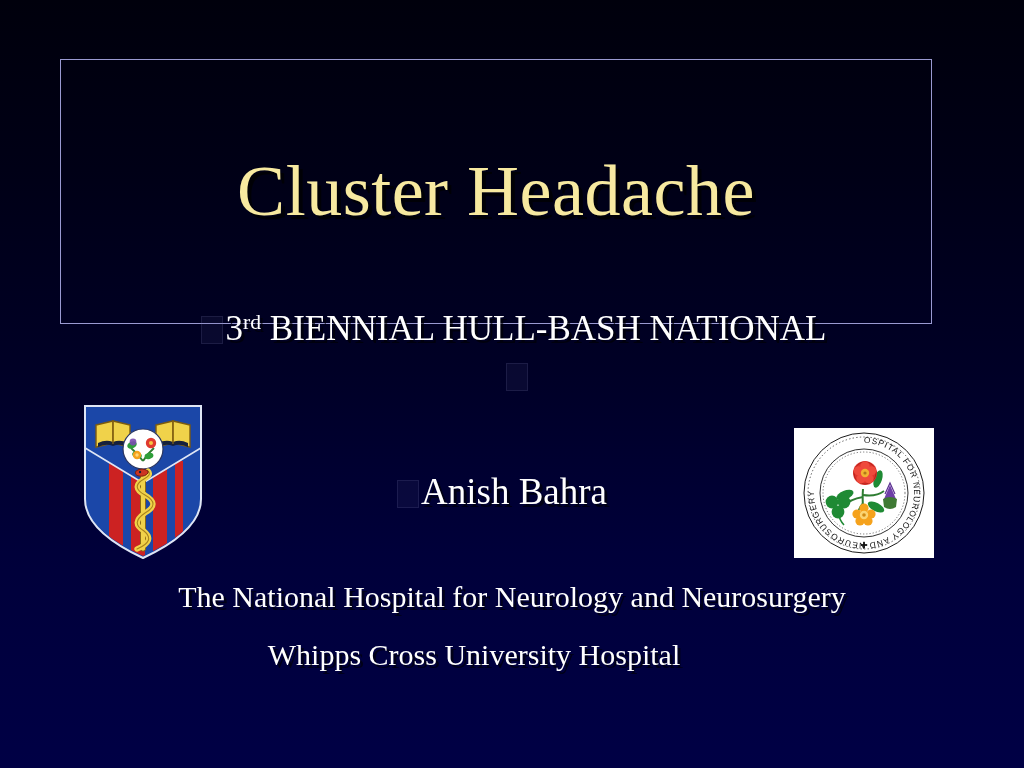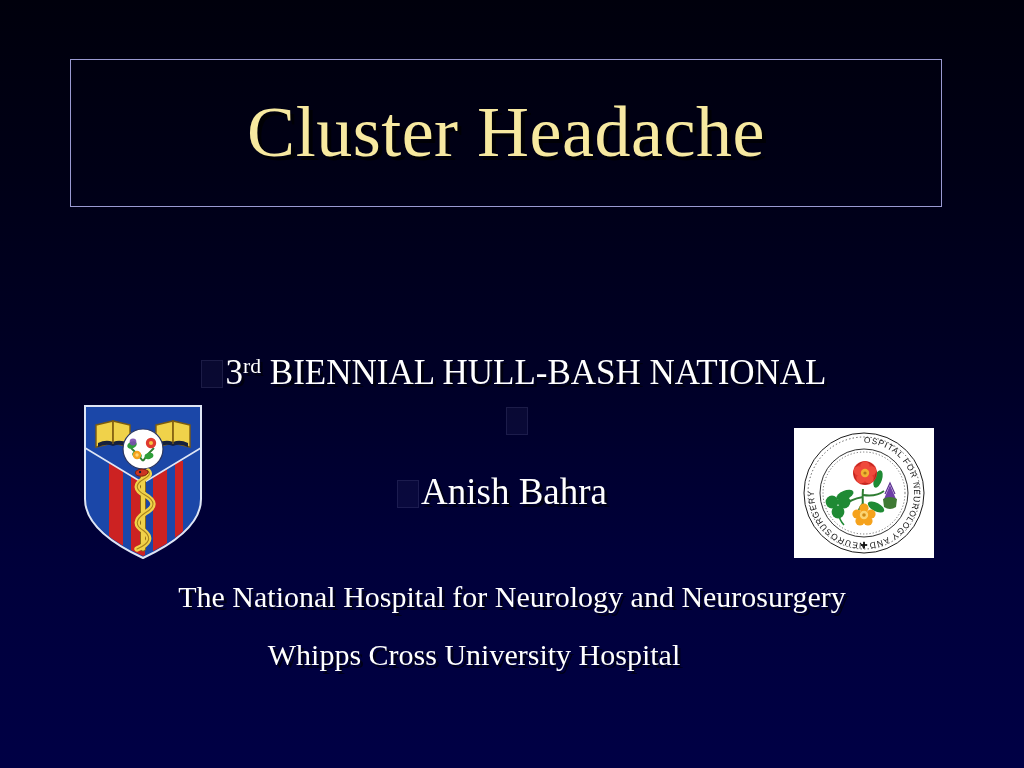--- a/index.html
+++ b/index.html
@@ -24,24 +24,24 @@
                 #000016 22%,
                 #000026 48%,
                 #00003a 72%,
                 #000045 100%);
     overflow: hidden;
   }
 
   
   #title-box {
     position: absolute;
-    left: 70px;
+    left: 60px;
     top: 59px;
     width: 872px;
-    height: 148px;
+    height: 265px;
     border: 1px solid #9a9ad2;
     box-sizing: border-box;
     display: flex;
     align-items: center;
     justify-content: center;
   }
 
   #title-text {
     font-size: 72px;
     line-height: 1.05;
@@ -58,21 +58,21 @@
     left: 108px;
     top: 306px;
     width: 812px;
     text-align: center;
     color: #ffffff;
     font-size: 35px;
     line-height: 1.33;
     text-shadow: 3px 3px 0 rgba(0,0,0,0.6);
   }
 
-  #subtitle-line-1 { white-space: nowrap; margin-top: 44px; }
+  #subtitle-line-1 { white-space: nowrap; }
   #subtitle-line-2 { white-space: nowrap; }
 
   .ordsup {
     font-size: 0.62em;
     vertical-align: 0.52em;
     letter-spacing: 0;
   }
 
   
   .ghost-box {

